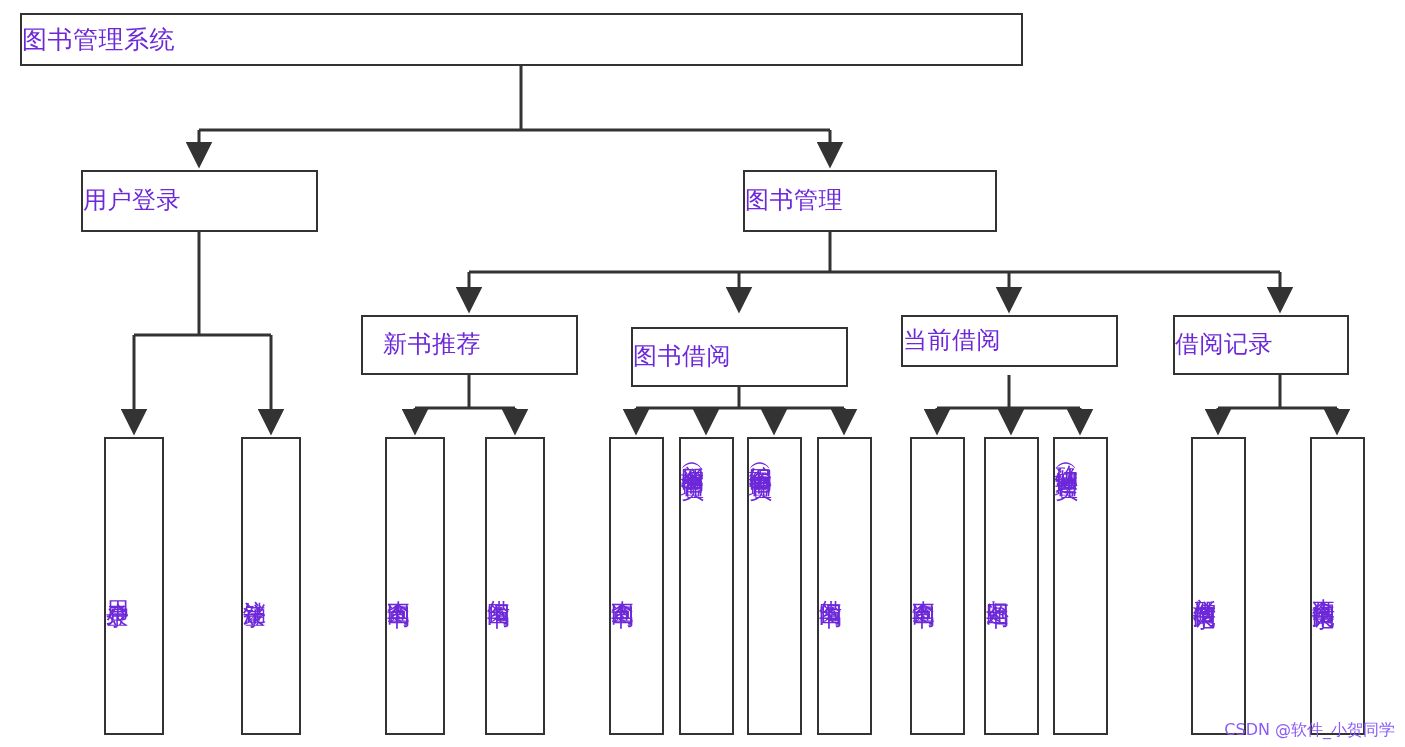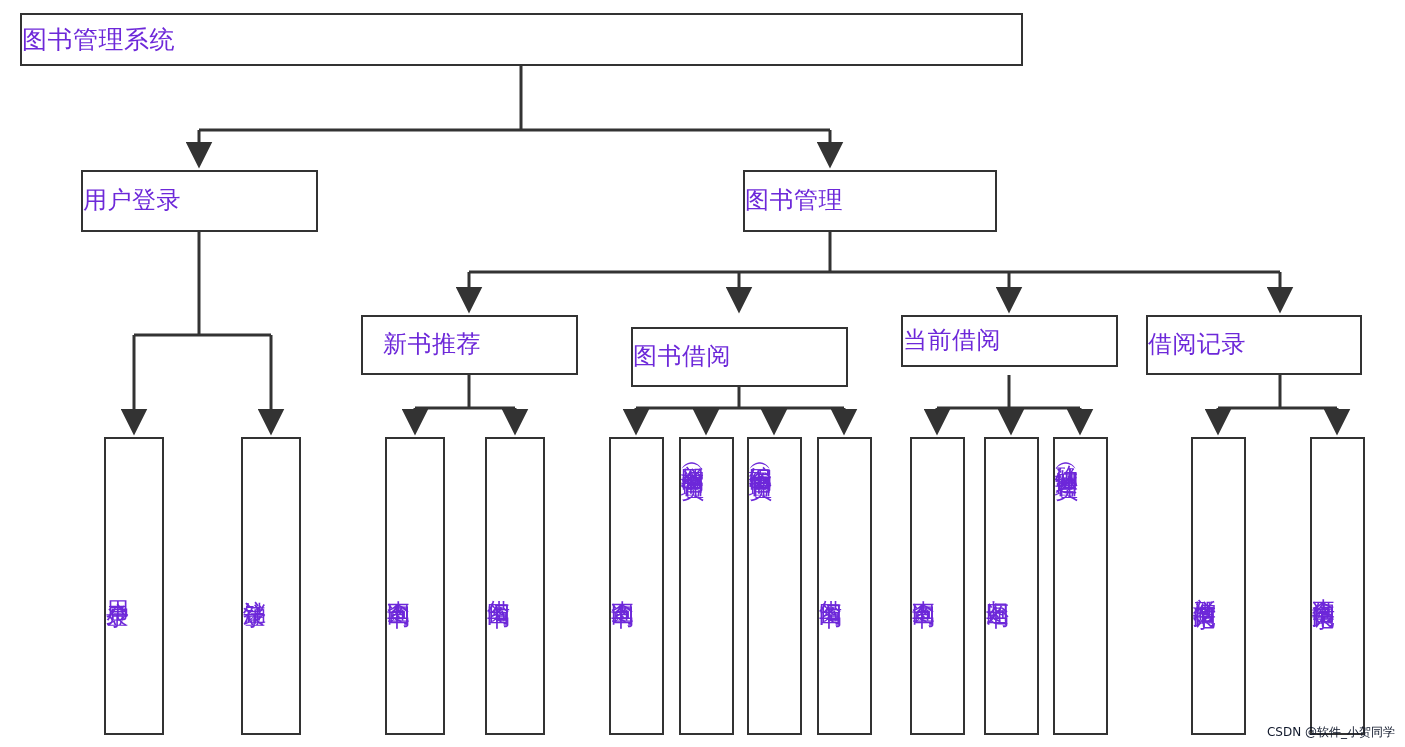--- a/index.html
+++ b/index.html
@@ -60,22 +60,22 @@
     text-orientation: upright;
     font-size: 23px;
     line-height: 1.0;
     letter-spacing: 2px;
     white-space: nowrap;
   }
   .watermark {
     position: absolute;
     right: 10px;
     bottom: 6px;
-    font-size: 12px;
-    color: #0f172a;
+    font-size: 16px;
+    color: #8b5cf6;
     z-index: 5;
     white-space: nowrap;
     font-family: "DejaVu Sans", "Liberation Sans", sans-serif;
   }
 </style>
 </head>
 <body>
 
 <div id="canvas">
 
@@ -142,21 +142,21 @@
 
   <div class="node h-node" style="left:361px; top:315px; width:217px; height:60px;padding-left:20px;">
     <span class="label">新书推荐</span>
   </div>
   <div class="node h-node" style="left:631px; top:315px; width:217px; height:60px;margin-top:12px;">
     <span class="label">图书借阅</span>
   </div>
   <div class="node h-node" style="left:901px; top:315px; width:217px; height:52px;">
     <span class="label">当前借阅</span>
   </div>
-  <div class="node h-node" style="left:1146px; top:315px; width:216px; height:60px;">
+  <div class="node h-node" style="left:1173px; top:315px; width:176px; height:60px;">
     <span class="label">借阅记录</span>
   </div>
 
   <div class="node v-node" style="left:104px; top:437px; width:60px; height:298px; align-items:center; padding-top:0;">
     <span class="label">用户登录</span>
   </div>
   <div class="node v-node" style="left:241px; top:437px; width:60px; height:298px; align-items:center; padding-top:0;">
     <span class="label">注销登录</span>
   </div>
 

